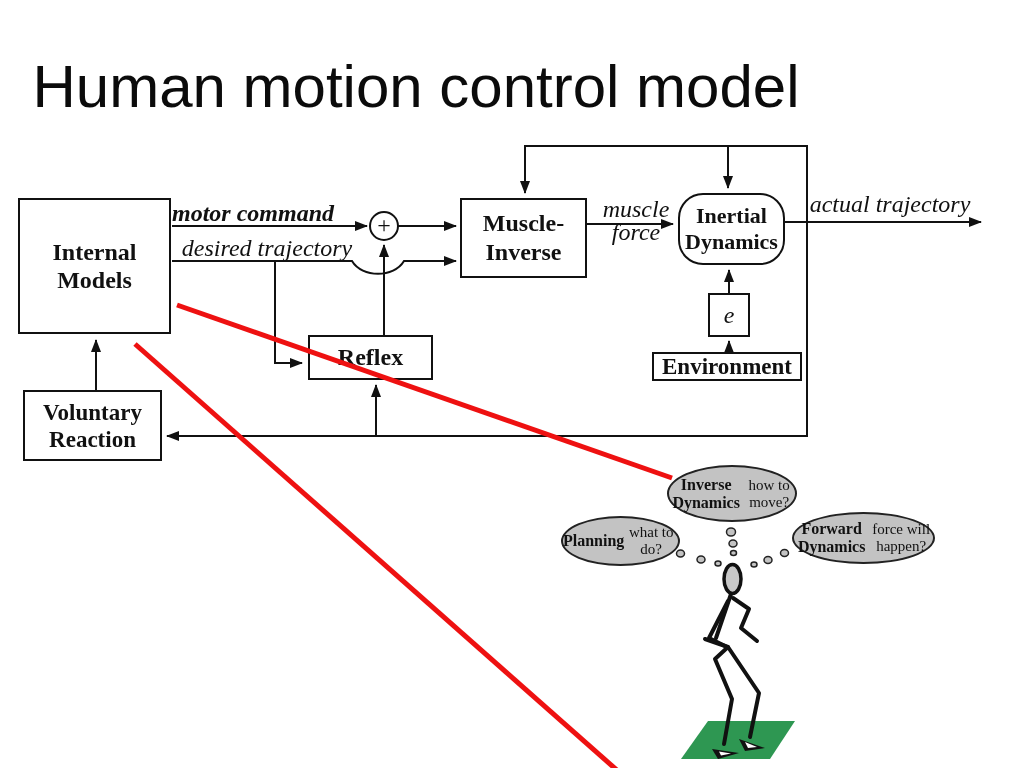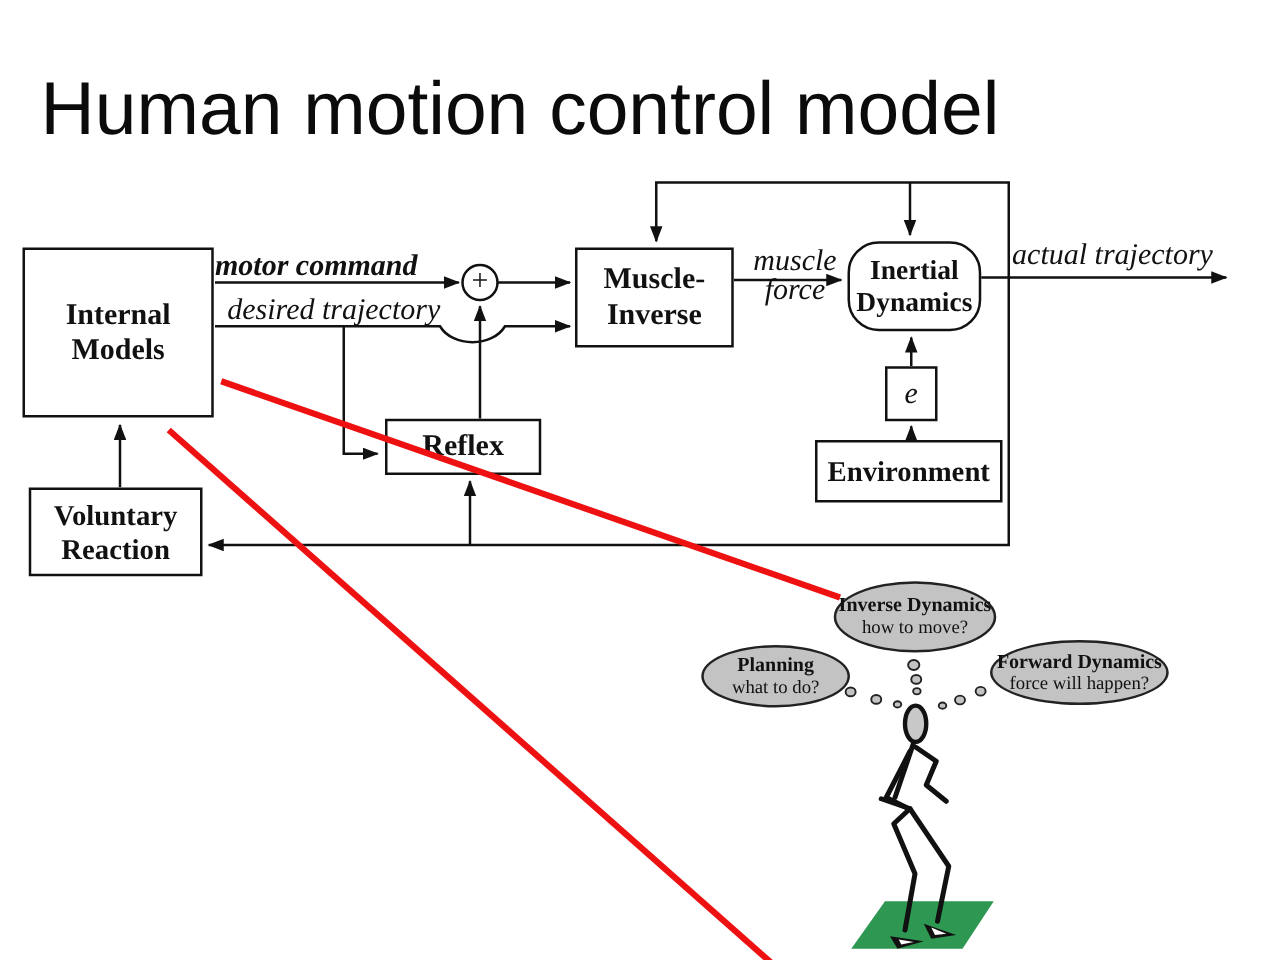--- a/index.html
+++ b/index.html
@@ -12,31 +12,31 @@
          letter-spacing:0px;line-height:66px;color:#0b0b0b;white-space:nowrap;}
   .box{position:absolute;background:#fff;border:2px solid #111;box-sizing:border-box;
        display:flex;flex-direction:column;align-items:center;justify-content:center;
        font-weight:bold;font-size:23px;line-height:27px;text-align:center;z-index:2;}
   .box.im{left:18px;top:198px;width:153px;height:136px;font-size:24px;line-height:28px;}
   .box.vr{left:23px;top:390px;width:139px;height:71px;font-size:23px;}
   .box.rf{left:308px;top:335px;width:125px;height:45px;font-size:24px;}
   .box.mt{left:460px;top:198px;width:127px;height:80px;font-size:24px;line-height:29px;}
   .box.id{left:678px;top:193px;width:107px;height:72px;font-size:22px;line-height:26px;border-radius:25px;}
   .box.eb{left:708px;top:293px;width:42px;height:44px;font-weight:normal;font-style:italic;font-size:24px;}
-  .box.env{left:652px;top:352px;width:150px;height:50px;font-size:23px;}
+  .box.env{left:652px;top:352px;width:150px;height:29px;font-size:23px;}
   .elabel{position:absolute;font-style:italic;font-size:24px;line-height:24px;
           text-align:center;white-space:nowrap;z-index:2;}
   .elabel.mc{left:168px;top:201px;width:170px;font-weight:bold;}
   .elabel.dt{left:179px;top:236px;width:176px;}
   .elabel.mf{left:596px;top:198px;width:80px;line-height:23px;white-space:normal;}
   .elabel.at{left:808px;top:192px;width:164px;}
   .plus{position:absolute;left:372px;top:212px;width:24px;height:26px;z-index:2;
         text-align:center;font-family:"Liberation Serif",serif;font-size:24px;line-height:26px;}
   .bubble{position:absolute;background:#c3c3c3;border:2px solid #222;border-radius:50%;
-          box-sizing:border-box;display:flex;flex-direction:column;align-items:center;
+          box-sizing:border-box;display:flex;flex-direction:row;align-items:center;
           justify-content:center;text-align:center;z-index:2;}
   .bubble .bt{font-weight:bold;font-size:16px;line-height:18px;}
   .bubble .bq{font-size:15px;line-height:17px;}
   .bubble.inv{left:667px;top:465px;width:130px;height:57px;}
   .bubble.pln{left:561px;top:516px;width:119px;height:50px;}
   .bubble.fwd{left:792px;top:512px;width:143px;height:52px;}
 </style>
 </head>
 <body>
 

